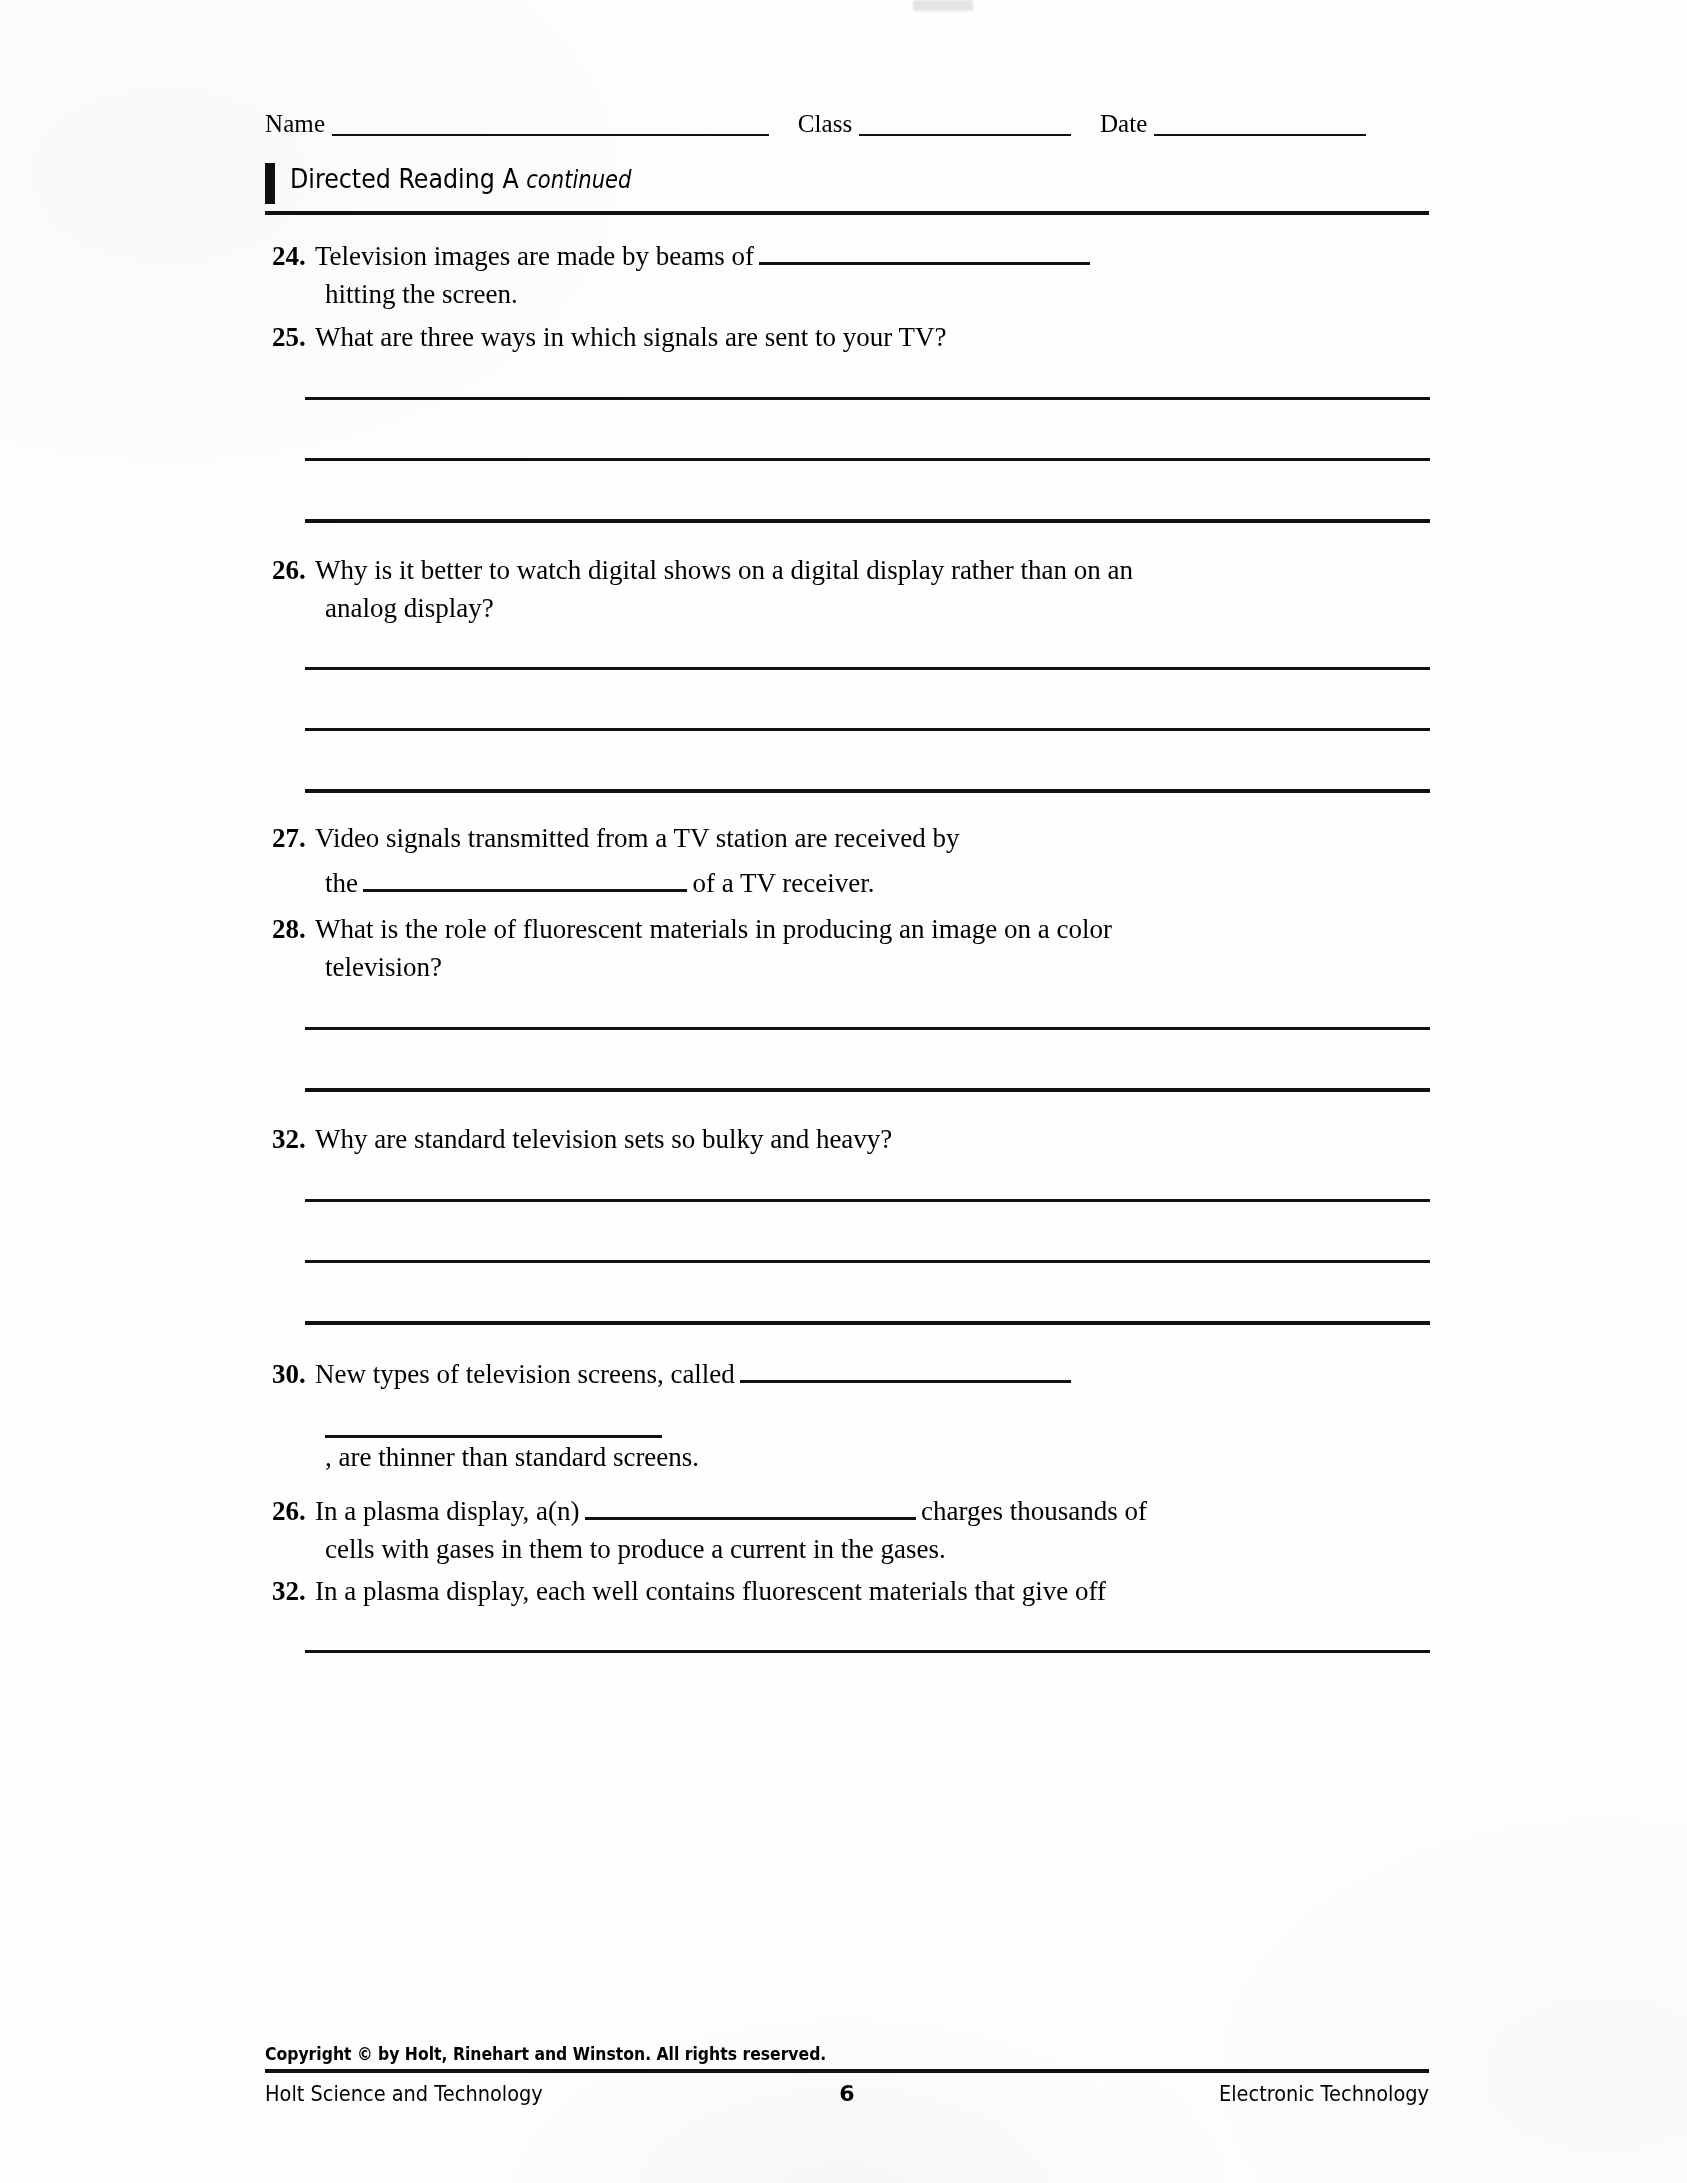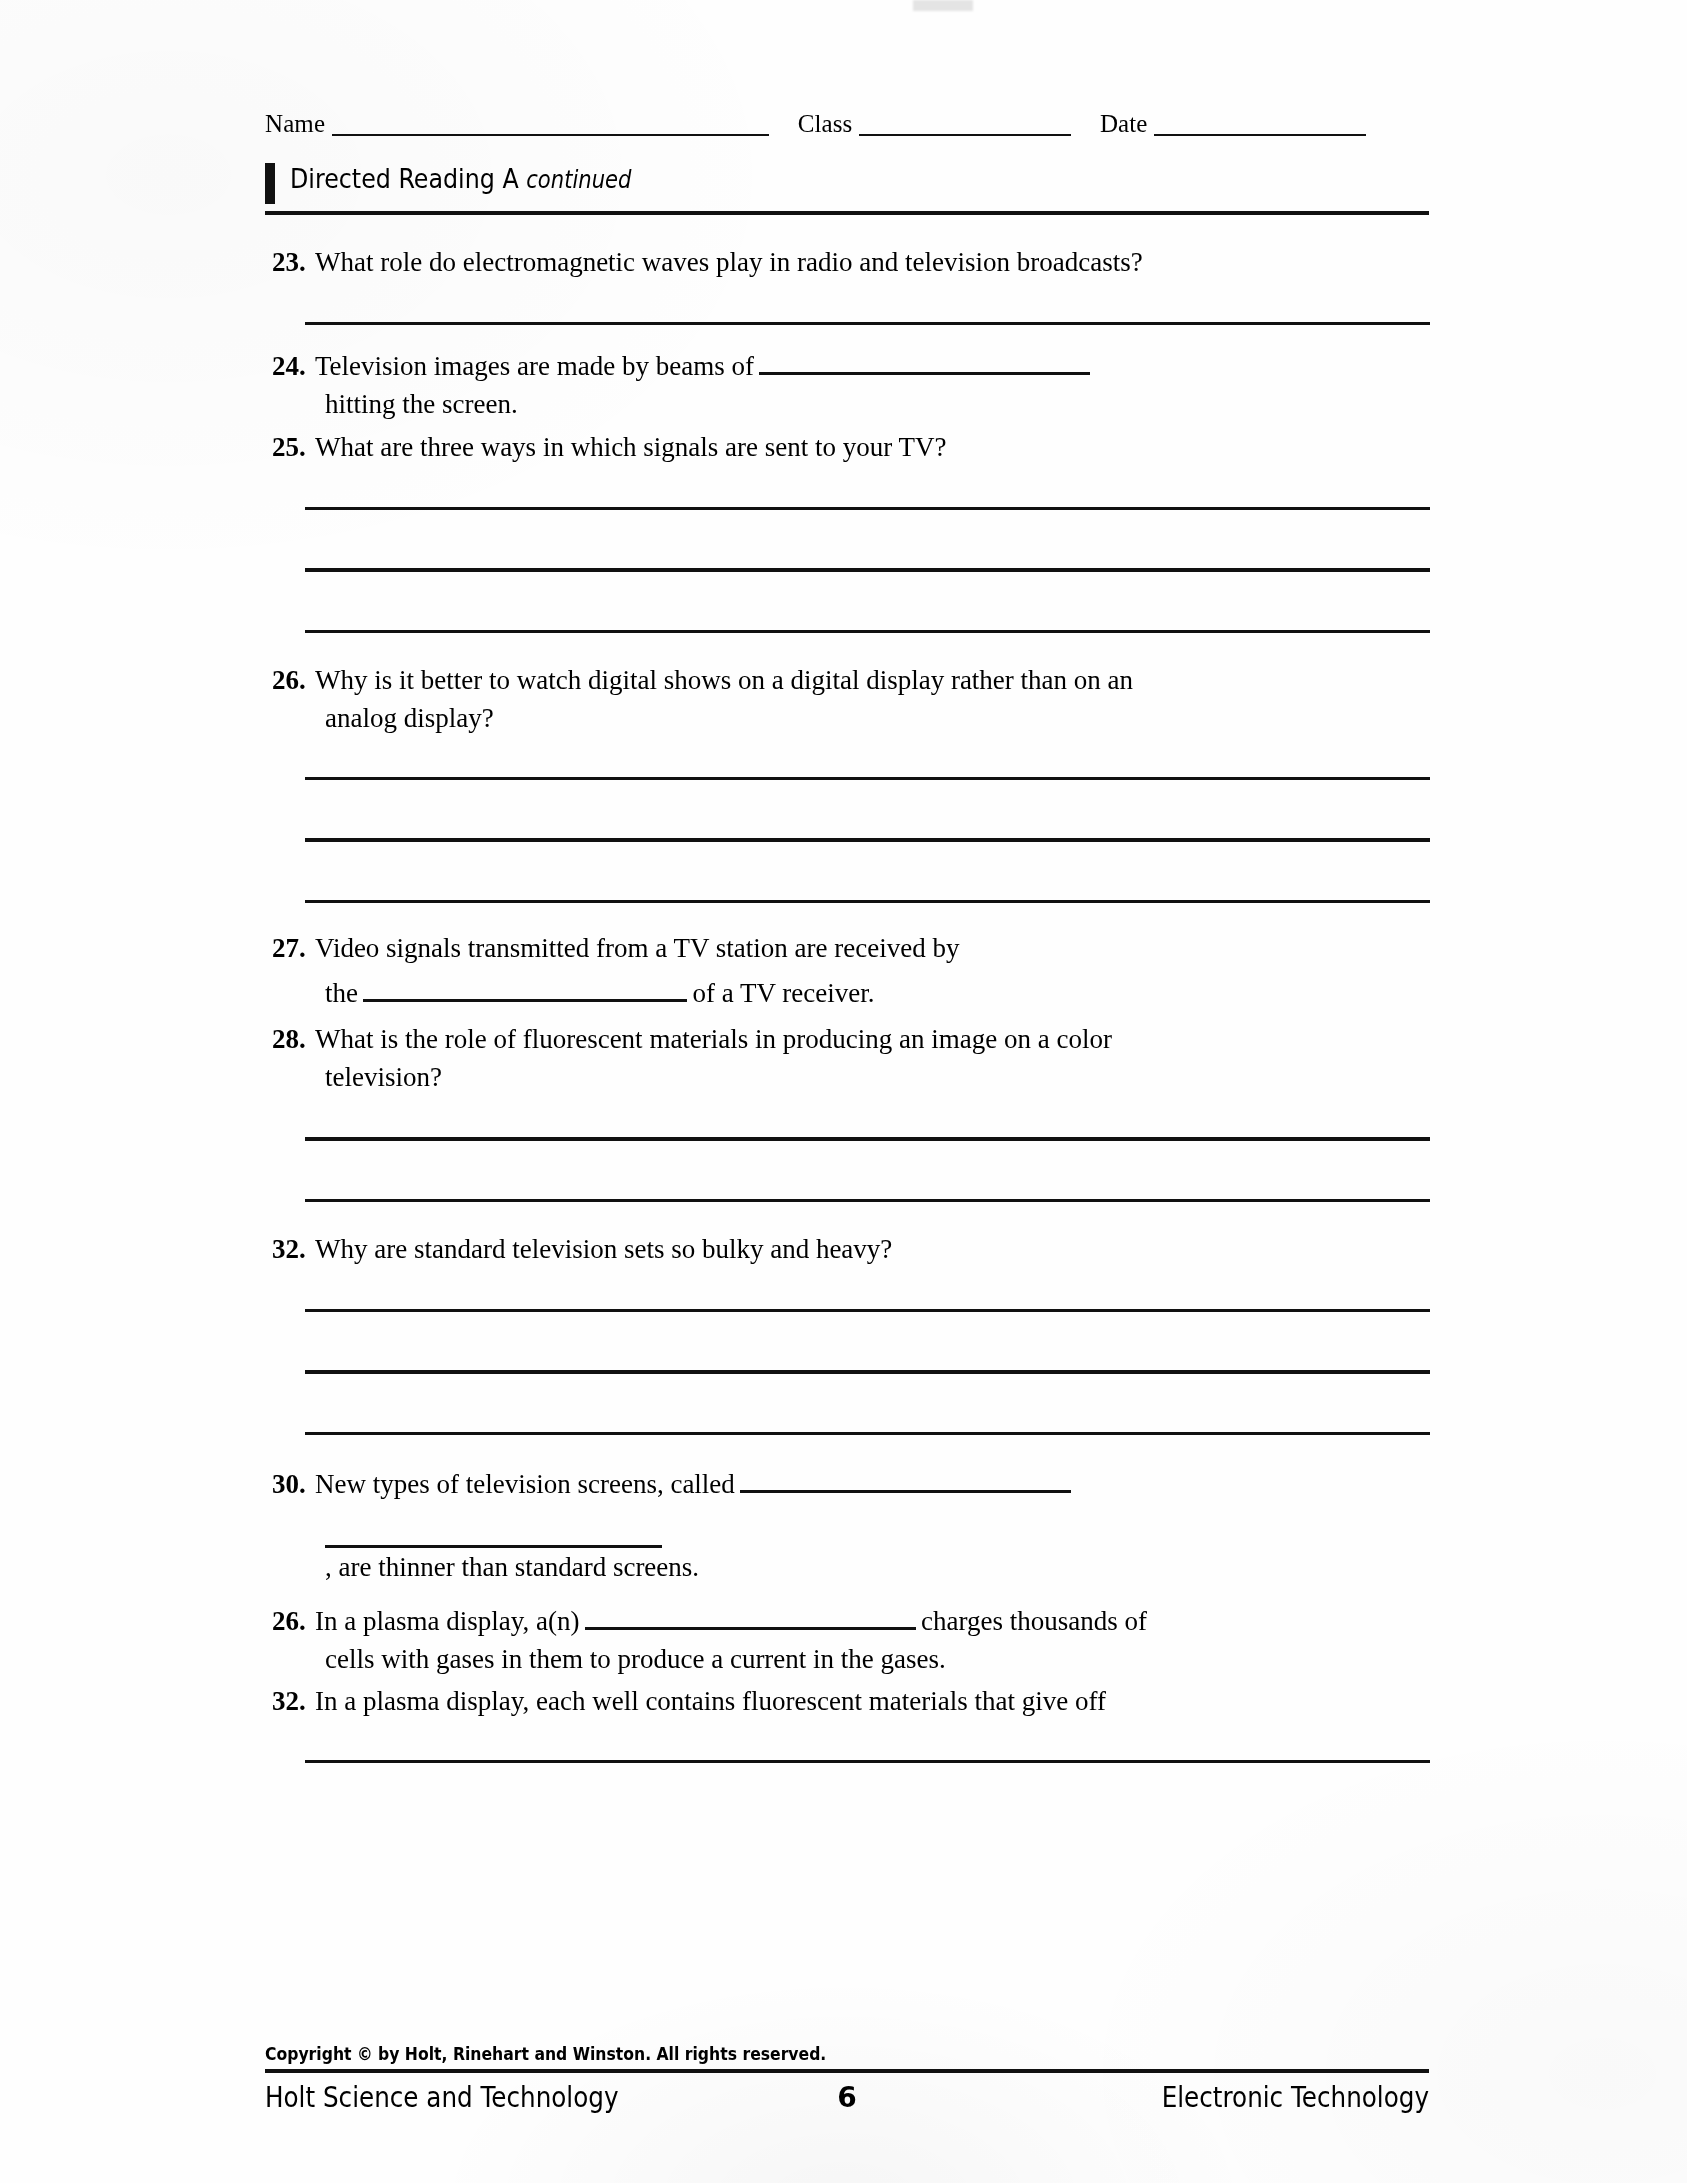--- a/index.html
+++ b/index.html
@@ -162,21 +162,21 @@
   #footer-rule {
     width: 1164px;
     height: 4px;
     background: #111;
     margin-bottom: 8px;
   }
   #footer-row {
     display: flex;
     align-items: baseline;
     font-family: "DejaVu Sans", "Liberation Sans", sans-serif;
-    font-size: 28px;
+    font-size: 22px;
     font-weight: 400;
   }
   #footer-left  { flex: 0 0 410px; transform: scaleX(0.88); transform-origin: left center; }
   #footer-page  { flex: 1; text-align: center; font-weight: bold; }
   #footer-right { flex: 0 0 410px; text-align: right; transform: scaleX(0.88); transform-origin: right center; }
 </style>
 </head>
 <body>
 
 <div id="page">
@@ -198,30 +198,20 @@
 
     <div id="banner">
       <div id="banner-tab"></div>
       <div id="banner-text">
         <span>Directed Reading A</span>
         <span id="banner-cont">continued</span>
       </div>
       <div id="banner-rule"></div>
     </div>
 
-    <div class="q" style="margin-top:28px;">
-      <div class="q-line">
-        <span class="q-num">23.</span>
-        <span class="q-body">What role do electromagnetic waves play in radio and television broadcasts?</span>
-      </div>
-      <div class="ans-lines">
-        <div style="height:41px;"></div>
-        <div class="ans-line"></div>
-      </div>
-    </div>
 
     <div class="q" style="margin-top:22px;">
       <div class="q-line">
         <span class="q-num">24.</span>
         <span class="q-body">Television images are made by beams of</span>
         <span class="blank" style="width:331px;"></span>
       </div>
       <div class="q-hang">hitting the screen.</div>
     </div>
 

